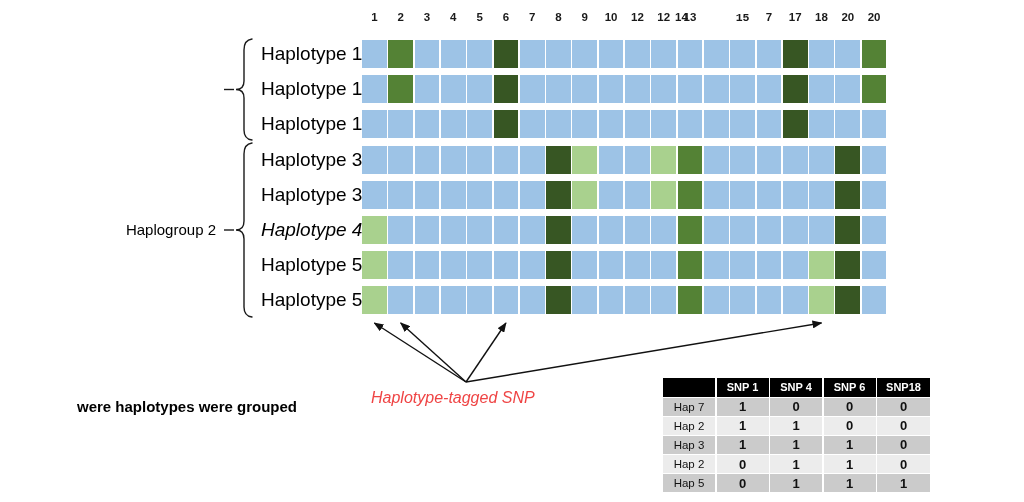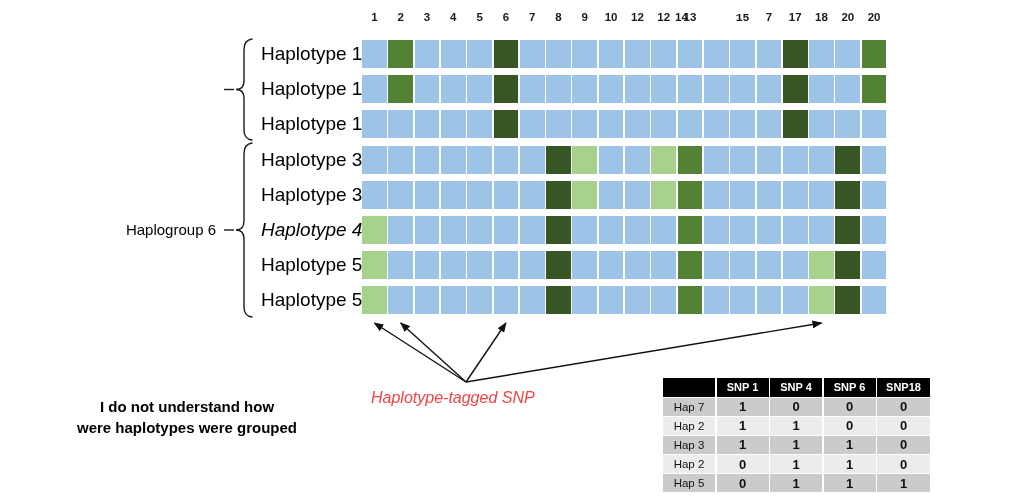--- a/index.html
+++ b/index.html
@@ -249,26 +249,25 @@
       <div class="cell" style="left: 677.6px; top: 286.4px; background: rgb(84, 130, 53);"></div>
       <div class="cell" style="left: 703.9px; top: 286.4px; background: rgb(157, 195, 230);"></div>
       <div class="cell" style="left: 730.2px; top: 286.4px; background: rgb(157, 195, 230);"></div>
       <div class="cell" style="left: 756.5px; top: 286.4px; background: rgb(157, 195, 230);"></div>
       <div class="cell" style="left: 782.8px; top: 286.4px; background: rgb(157, 195, 230);"></div>
       <div class="cell" style="left: 809.1px; top: 286.4px; background: rgb(169, 209, 142);"></div>
       <div class="cell" style="left: 835.4px; top: 286.4px; background: rgb(55, 86, 35);"></div>
       <div class="cell" style="left: 861.7px; top: 286.4px; background: rgb(157, 195, 230);"></div>
     </div>
 
-  <div class="hg-label" style="top:221px">Haplogroup 6</div>
+  <div class="hg-label" style="top:221px">Haplogroup 2</div>
 
   <div class="tag-label">Haplotype-tagged SNP</div>
 
   <div class="note">
-    <div>I do not understand how</div>
     <div>were haplotypes were grouped</div>
   </div>
 
   <div id="snp-table">
       <div class="tcell thead" style="background: rgb(0, 0, 0); color: rgb(255, 255, 255);"></div>
       <div class="tcell thead" style="background: rgb(0, 0, 0); color: rgb(255, 255, 255);">SNP 1</div>
       <div class="tcell thead" style="background: rgb(0, 0, 0); color: rgb(255, 255, 255);">SNP 4</div>
       <div class="tcell thead" style="background: rgb(0, 0, 0); color: rgb(255, 255, 255);">SNP 6</div>
       <div class="tcell thead" style="background: rgb(0, 0, 0); color: rgb(255, 255, 255);">SNP18</div>
       <div class="tcell tlabel" style="background: rgb(203, 203, 203);">Hap 7</div>

